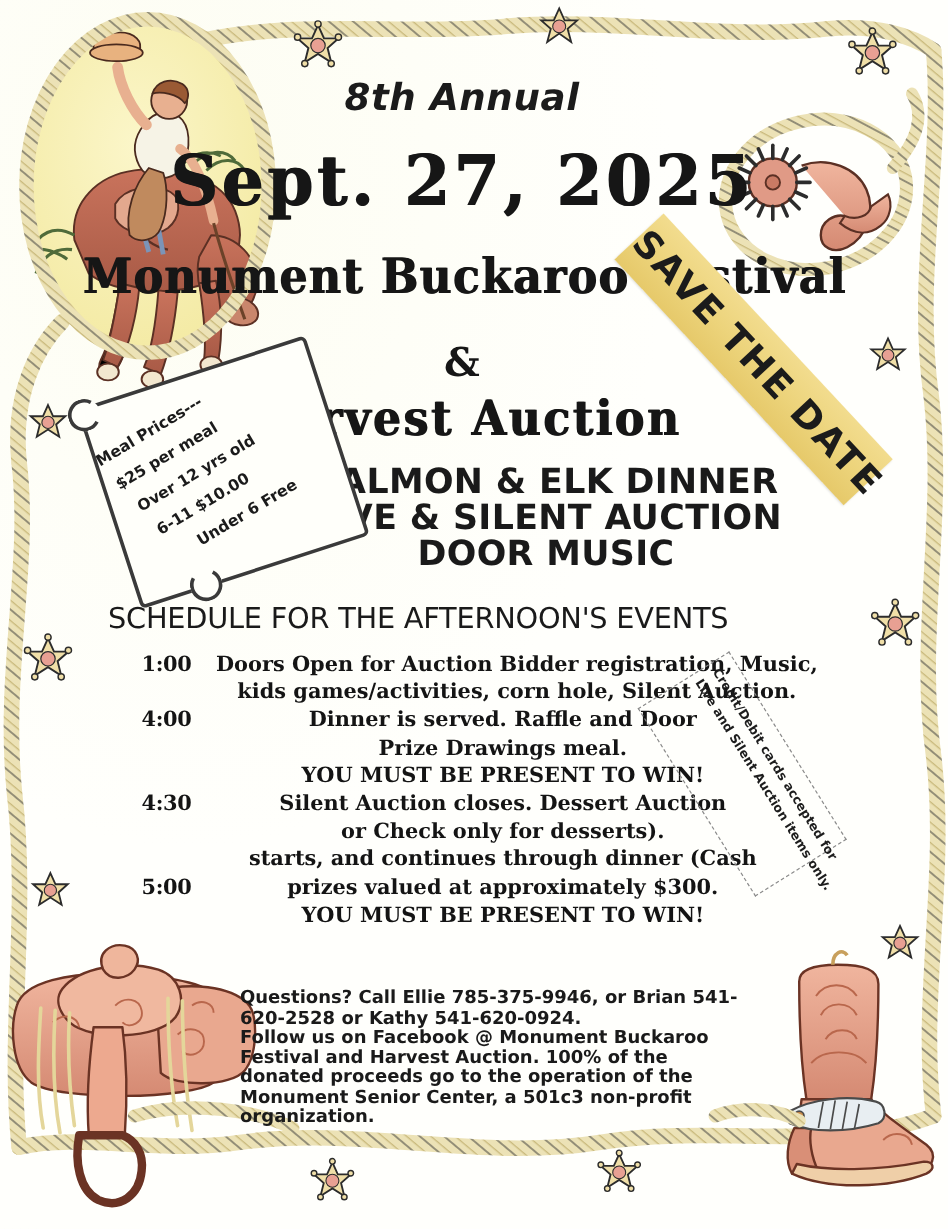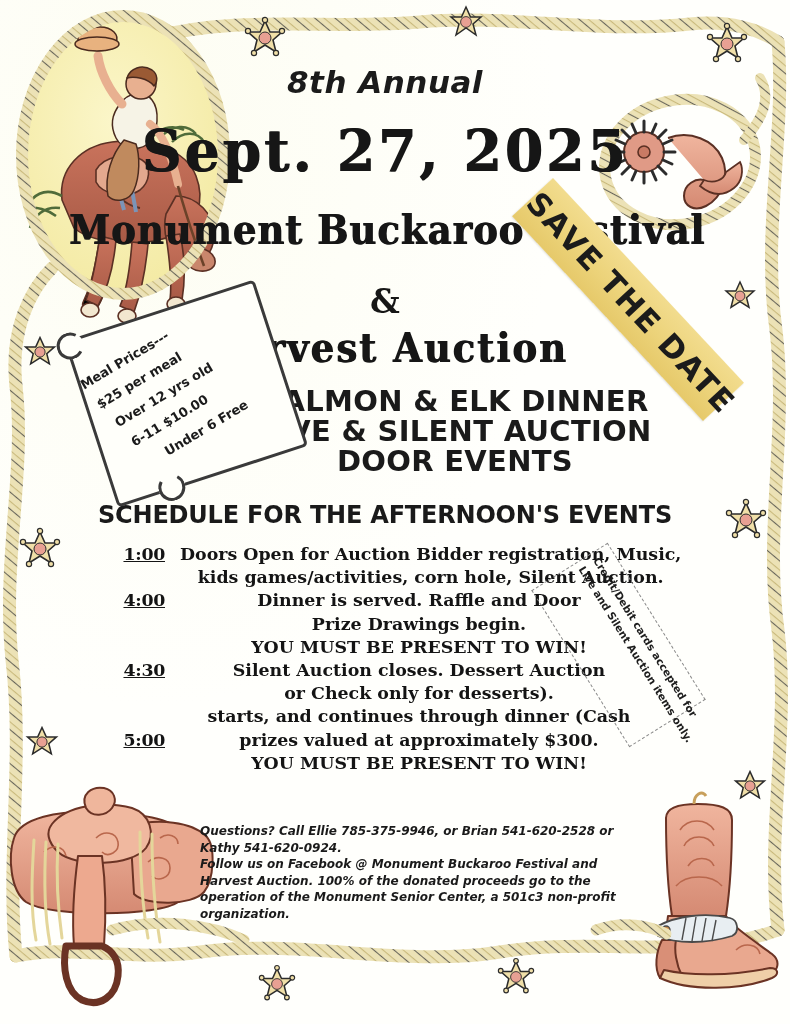--- a/index.html
+++ b/index.html
@@ -67,48 +67,46 @@
     left:240px;width:430px;top:386px;
     text-align:center;
     font-family:"DejaVu Sans", sans-serif;
     font-weight:bold;font-size:29px;line-height:30px;
     color:#1a1a1a;letter-spacing:.3px;
   }
   .headline div{white-space:nowrap;}
 
   .schedtitle{
     left:90px;width:590px;top:501px;
-    text-align:center;
-    font-family:"DejaVu Sans", sans-serif;
-    font-weight:bold;font-size:24px;color:#1a1a1a;
+    text-align:left;
+    font-family:"DejaVu Sans", sans-serif;
+    font-weight:normal;font-size:24px;color:#1a1a1a;
     letter-spacing:-.2px;
   }
 
   .schedule{
     left:118px;top:543px;width:540px;
     font-family:"DejaVu Serif", serif;
     font-weight:bold;font-size:17.4px;line-height:23.2px;
     color:#141414;
   }
   .schedrow{display:flex;align-items:flex-start;}
   .schedtime{
-    width:62px;flex:0 0 62px;text-align:right;
+    width:62px;flex:0 0 62px;
     padding-right:15px;box-sizing:border-box;
     letter-spacing:-.3px;
-    text-decoration:underline;
   }
   .scheddesc{flex:1;text-align:center;}
   .scheddesc div{white-space:nowrap;}
 
   .footer{
     left:200px;top:823px;width:430px;
     font-family:"DejaVu Sans", sans-serif;
-    font-weight:bold;font-size:12px;line-height:16.5px;
+    font-weight:bold;font-size:15px;line-height:16.5px;
     color:#1a1a1a;
-    font-style:italic;
   }
   .footer p{margin:0;}
 
   
   #mealscroll{
     position:absolute;left:86px;top:306px;
     width:200px;height:175px;
     transform:rotate(-18deg);
   }
   #mealscroll .paper{
@@ -478,38 +476,38 @@
 
   <div class="tx festival">Monument Buckaroo Festival</div>
 
   <div class="tx amp">&amp;</div>
 
   <div class="tx harvest">Harvest Auction</div>
 
   <div class="tx headline" id="headline">
       <div>SALMON &amp; ELK DINNER</div>
       <div>LIVE &amp; SILENT AUCTION</div>
-      <div>DOOR EVENTS</div>
+      <div>DOOR MUSIC</div>
     </div>
 
   <div class="tx schedtitle">SCHEDULE FOR THE AFTERNOON'S EVENTS</div>
 
   <div class="tx schedule" id="schedule">
       <div class="schedrow">
         <div class="schedtime">1:00</div>
         <div class="scheddesc">
           <div>Doors Open for Auction Bidder registration, Music,</div>
           <div>kids games/activities, corn hole, Silent  Auction.</div>
         </div>
       </div>
       <div class="schedrow">
         <div class="schedtime">4:00</div>
         <div class="scheddesc">
           <div>Dinner is served. Raffle and Door</div>
-          <div>Prize Drawings  begin.</div>
+          <div>Prize Drawings  meal.</div>
           <div>YOU MUST BE PRESENT TO WIN!</div>
         </div>
       </div>
       <div class="schedrow">
         <div class="schedtime">4:30</div>
         <div class="scheddesc">
           <div>Silent Auction closes. Dessert Auction</div>
           <div>or Check only for desserts).</div>
           <div>starts, and continues through dinner (Cash</div>
         </div>

